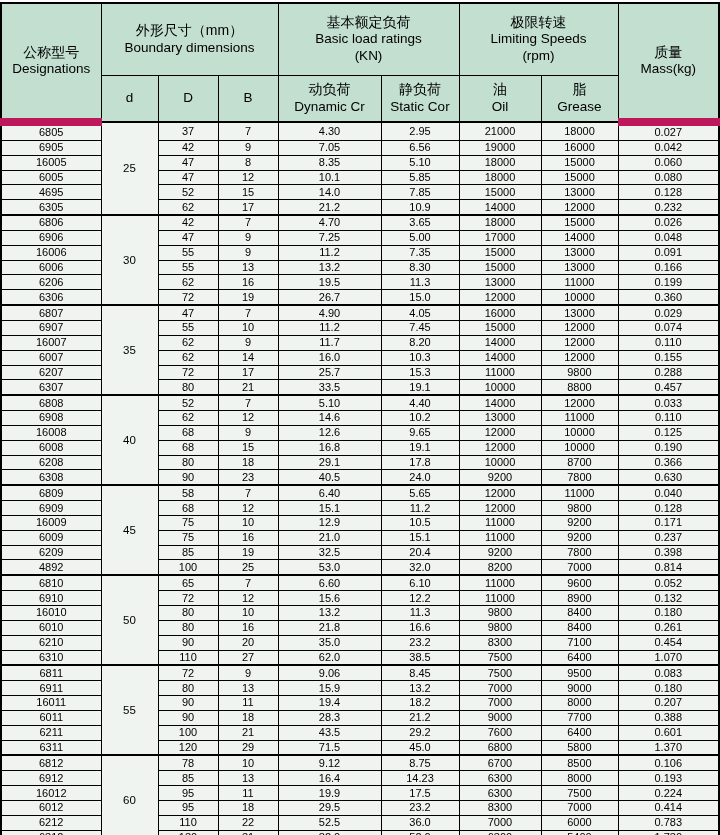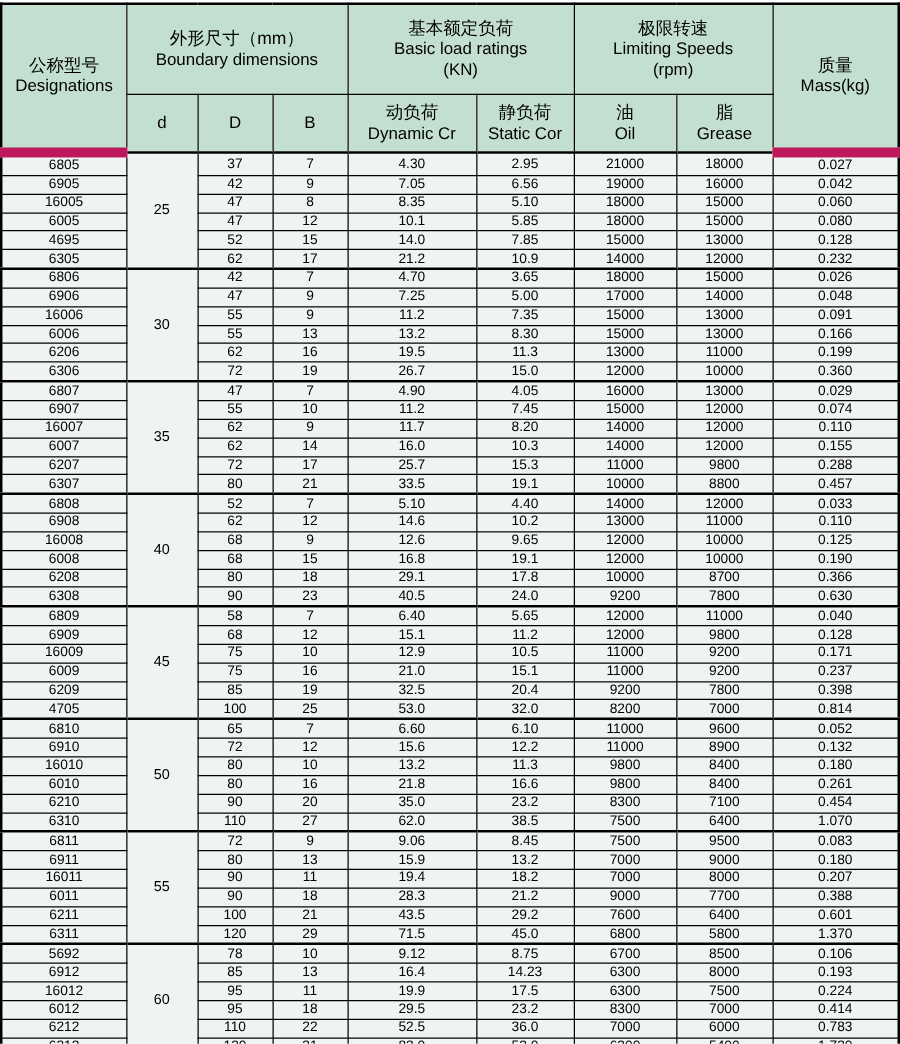--- a/index.html
+++ b/index.html
@@ -420,21 +420,21 @@
           <td>6209</td>
           <td>85</td>
           <td>19</td>
           <td>32.5</td>
           <td>20.4</td>
           <td>9200</td>
           <td>7800</td>
           <td>0.398</td>
         </tr>
         <tr>
-          <td>4705</td>
+          <td>4892</td>
           <td>100</td>
           <td>25</td>
           <td>53.0</td>
           <td>32.0</td>
           <td>8200</td>
           <td>7000</td>
           <td>0.814</td>
         </tr>
         <tr class="group-first">
           <td>6810</td>
@@ -552,21 +552,21 @@
           <td>6311</td>
           <td>120</td>
           <td>29</td>
           <td>71.5</td>
           <td>45.0</td>
           <td>6800</td>
           <td>5800</td>
           <td>1.370</td>
         </tr>
         <tr class="group-first">
-          <td>5692</td>
+          <td>6812</td>
           <td class="d-cell" rowspan="6">60</td>
           <td>78</td>
           <td>10</td>
           <td>9.12</td>
           <td>8.75</td>
           <td>6700</td>
           <td>8500</td>
           <td>0.106</td>
         </tr>
         <tr>

